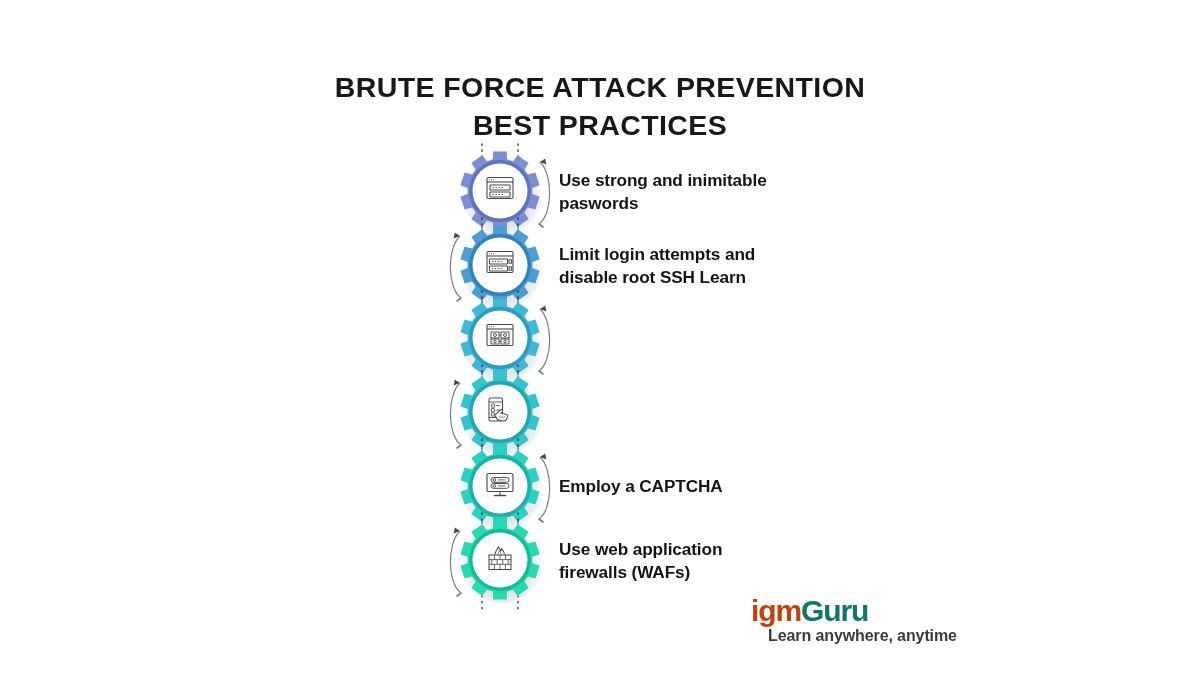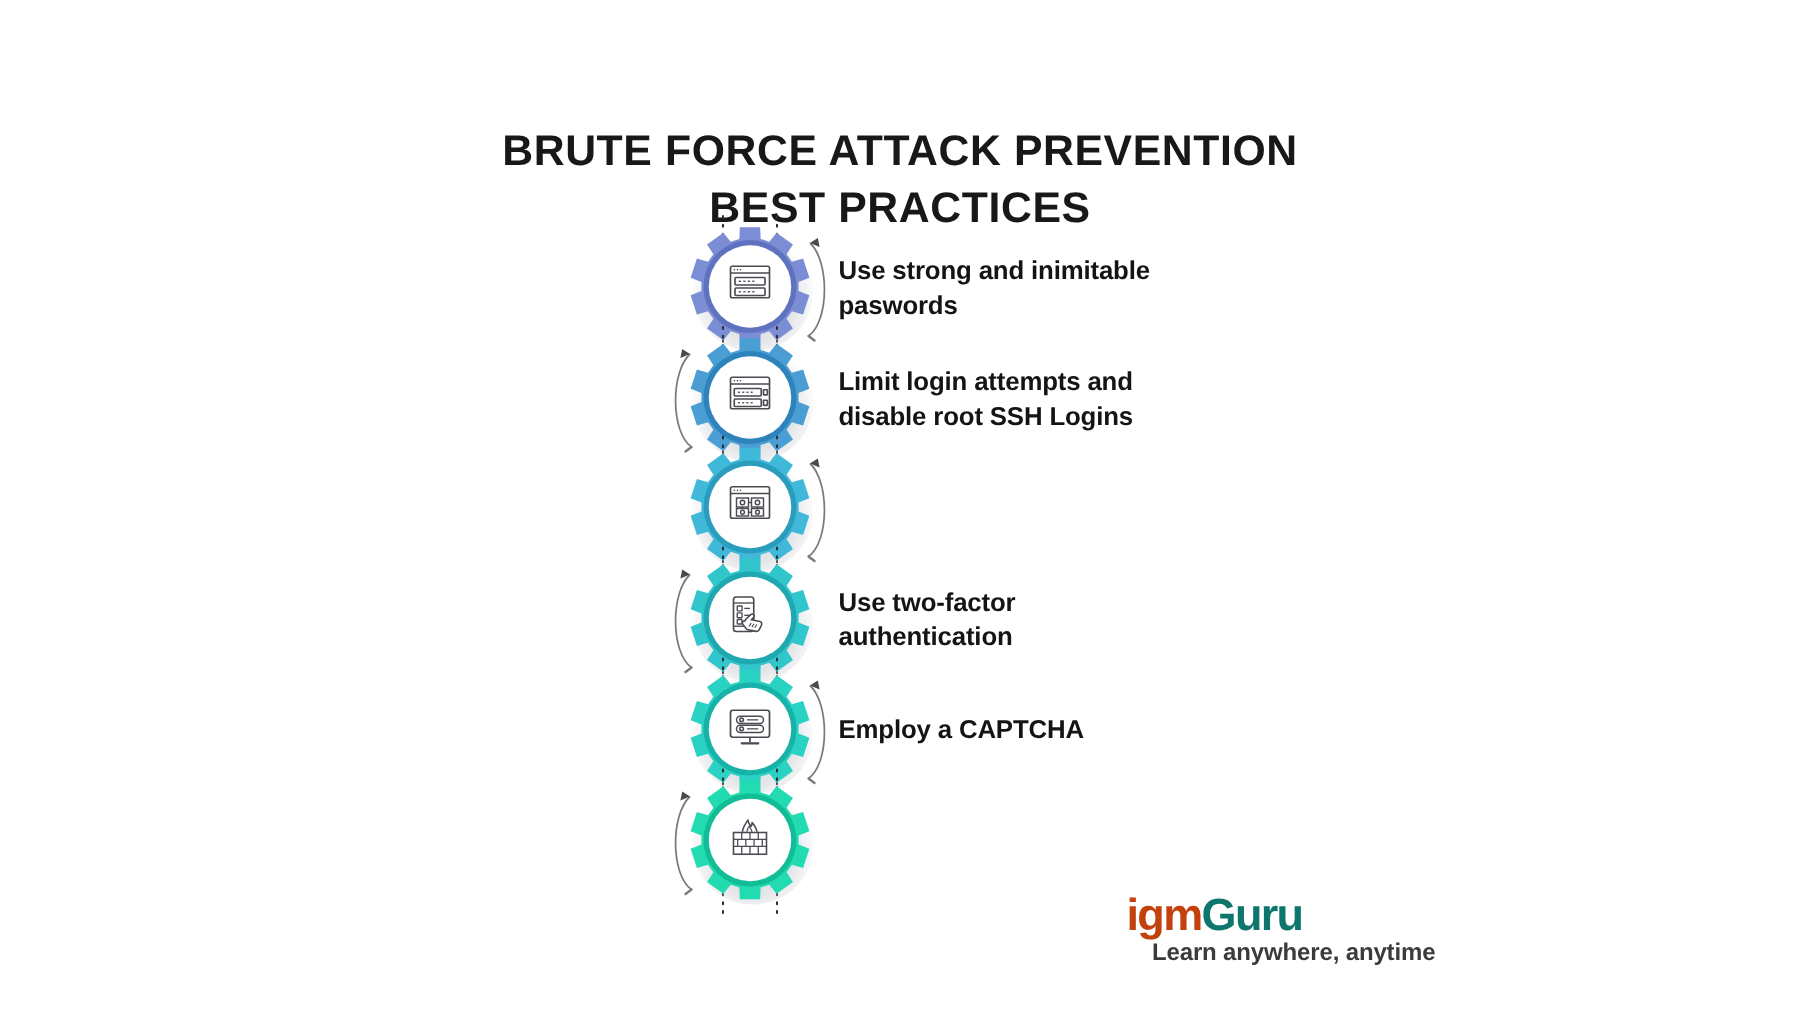--- a/index.html
+++ b/index.html
@@ -25,21 +25,20 @@
     left: 0;
     top: 68px;
     width: 1200px;
     text-align: center;
     font-size: 28.5px;
     font-weight: bold;
     letter-spacing: 0.4px;
     line-height: 38px;
     color: #181818;
     white-space: pre-line;
-    margin-top: 14px;
   }
 
   
   #steps {
     position: absolute;
     left: 0;
     top: 0;
     width: 1056px;
     height: 680px;
   }
@@ -229,21 +228,21 @@
         <line x1="8" y1="19.5" x2="9.4" y2="19.5"></line>
         <line x1="10.8" y1="19.5" x2="12.2" y2="19.5"></line>
         <line x1="13.6" y1="19.5" x2="15" y2="19.5"></line>
         <line x1="16.4" y1="19.5" x2="17.8" y2="19.5"></line>
       </g>
     </g>
       </g>
     </svg>
         </div>
         <div class="step-label" style="top: 21px;">Limit login attempts and
-disable root SSH Logins</div>
+disable root SSH Learn</div>
       </div>
       <div class="step" style="top: 295px;">
         <div class="gear-wrap">
     <svg class="conn-svg" viewBox="0 0 120 92">
       <g stroke="#2e2e2e" stroke-width="1.35" stroke-linecap="round" stroke-dasharray="1.3 4.6" fill="none">
         <line x1="42" y1="-4" x2="42" y2="96"></line>
         <line x1="78" y1="-4" x2="78" y2="96"></line>
       </g>
 
       <g>
@@ -334,22 +333,20 @@
                l-2.2 -3 a1.3 1.3 0 0 1 1.3 -2.1 z" fill="#ffffff" stroke-width="1.05"></path>
       <g stroke-width="0.75">
         <line x1="16.8" y1="19.3" x2="15.4" y2="21.6"></line>
         <line x1="18.7" y1="19.8" x2="17.3" y2="22.1"></line>
         <line x1="20.6" y1="20.2" x2="19.2" y2="22.5"></line>
       </g>
     </g>
       </g>
     </svg>
         </div>
-        <div class="step-label" style="top: 21px;">Use two-factor
-authentication</div>
       </div>
       <div class="step" style="top: 443px;">
         <div class="gear-wrap">
     <svg class="conn-svg" viewBox="0 0 120 92">
       <g stroke="#2e2e2e" stroke-width="1.35" stroke-linecap="round" stroke-dasharray="1.3 4.6" fill="none">
         <line x1="42" y1="-4" x2="42" y2="96"></line>
         <line x1="78" y1="-4" x2="78" y2="96"></line>
       </g>
 
       <g>
@@ -432,20 +429,22 @@
         <line x1="18.7" y1="15.6" x2="18.7" y2="20.3"></line>
         <line x1="24.2" y1="15.6" x2="24.2" y2="20.3"></line>
         <line x1="10.5" y1="20.3" x2="10.5" y2="25.5"></line>
         <line x1="16" y1="20.3" x2="16" y2="25.5"></line>
         <line x1="21.5" y1="20.3" x2="21.5" y2="25.5"></line>
       </g>
     </g>
       </g>
     </svg>
         </div>
+        <div class="step-label" style="top: 21px;">Use web application
+firewalls (WAFs)</div>
       </div>
     </div>
 
   <div id="logo">
     <div id="logo-word">
       <span id="logo-igm">igm</span><span id="logo-guru">Guru</span>
     </div>
     <div id="logo-tagline">Learn anywhere, anytime</div>
   </div>
 

